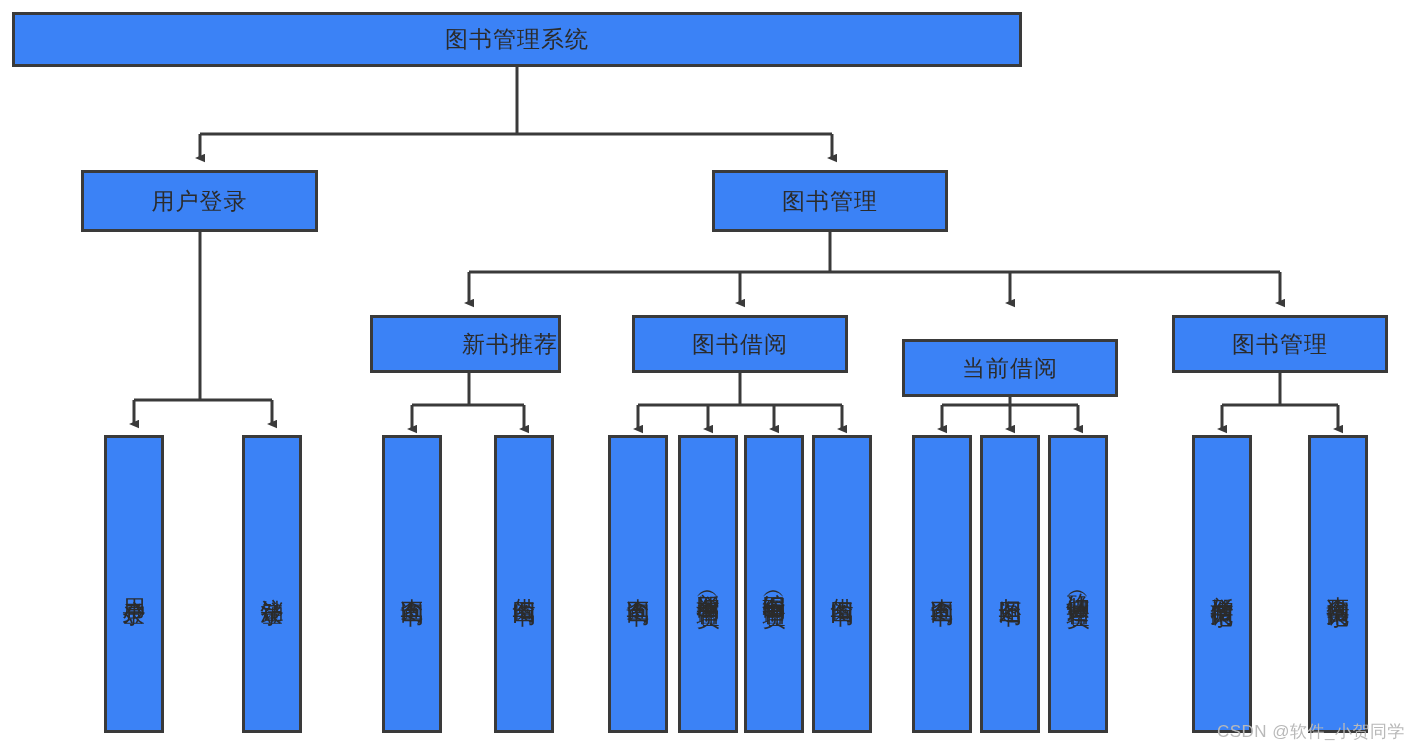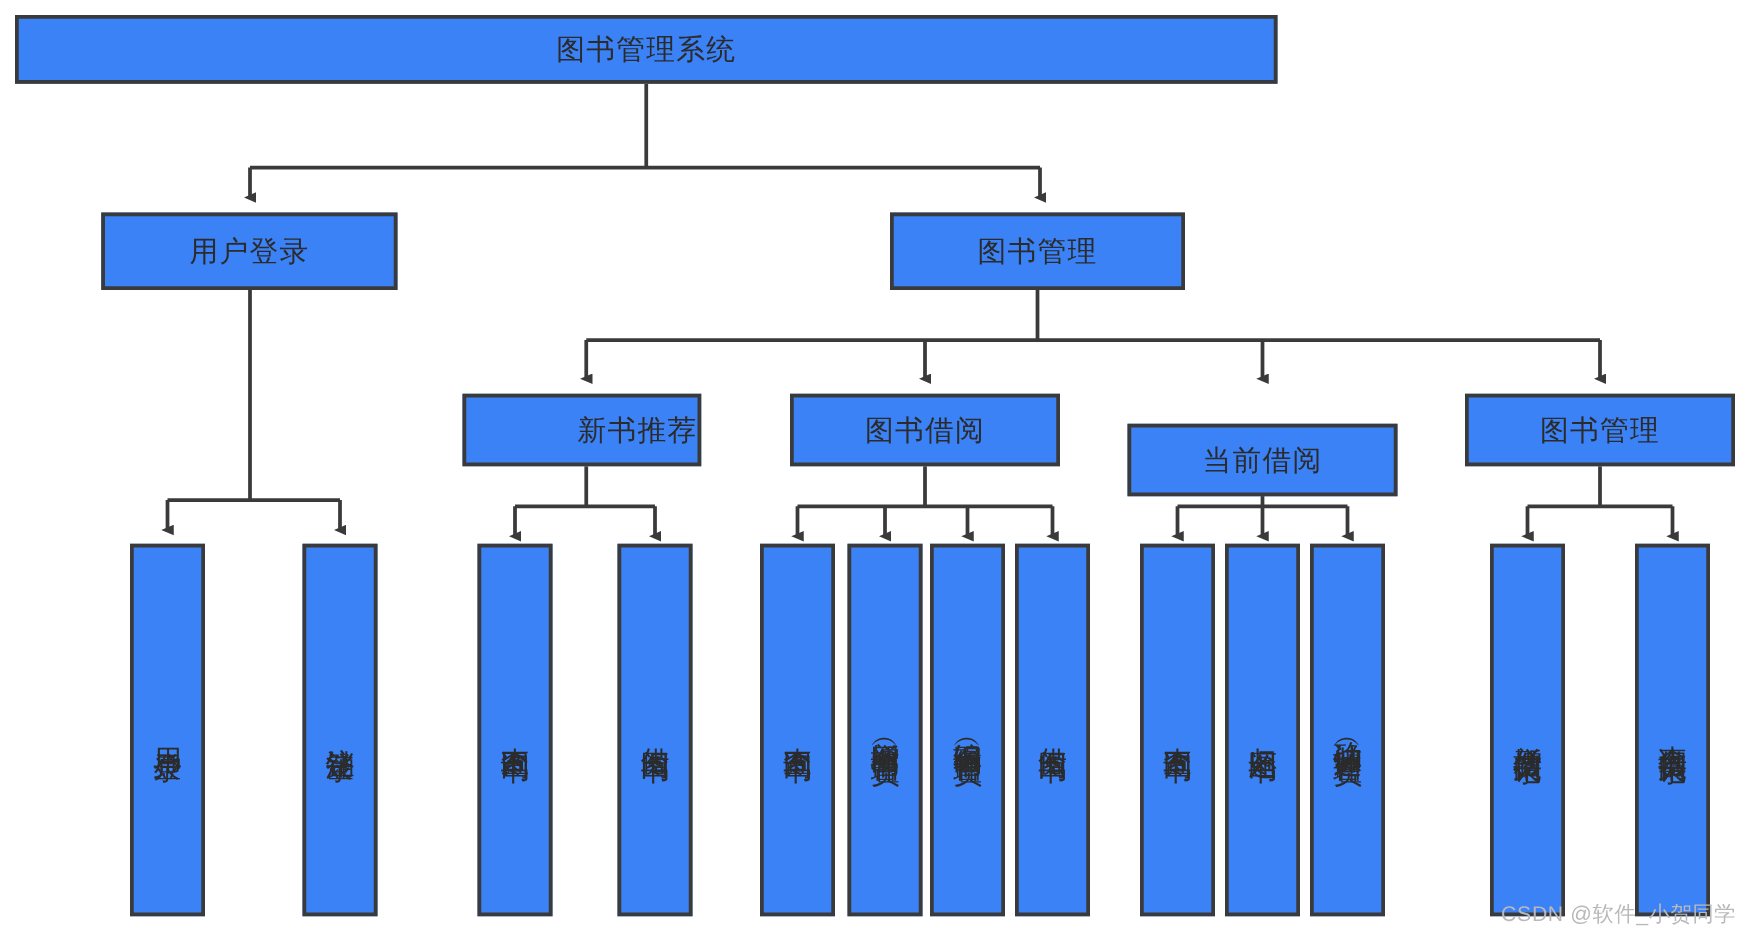--- a/index.html
+++ b/index.html
@@ -51,21 +51,21 @@
   .node.v .label {
     writing-mode: vertical-rl;
     text-orientation: upright;
     white-space: nowrap;
   }
   .node.h .label {
     white-space: nowrap;
   }
   #watermark {
     position: absolute;
-    right: 16px;
+    right: 0;
     bottom: 4px;
     font-size: 17px;
     color: #b9b9b9;
     letter-spacing: 0.5px;
     white-space: nowrap;
   }
 </style>
 </head>
 <body>
 

